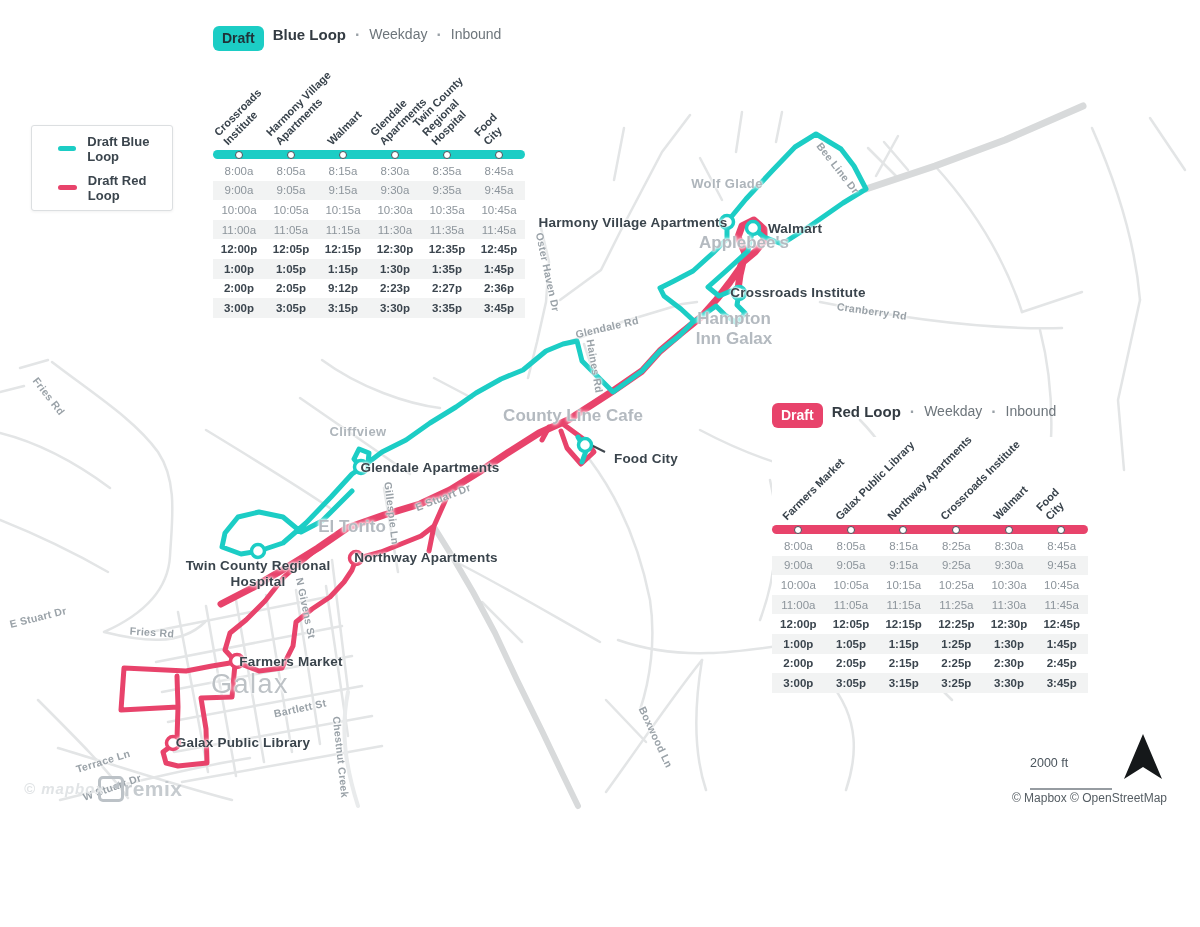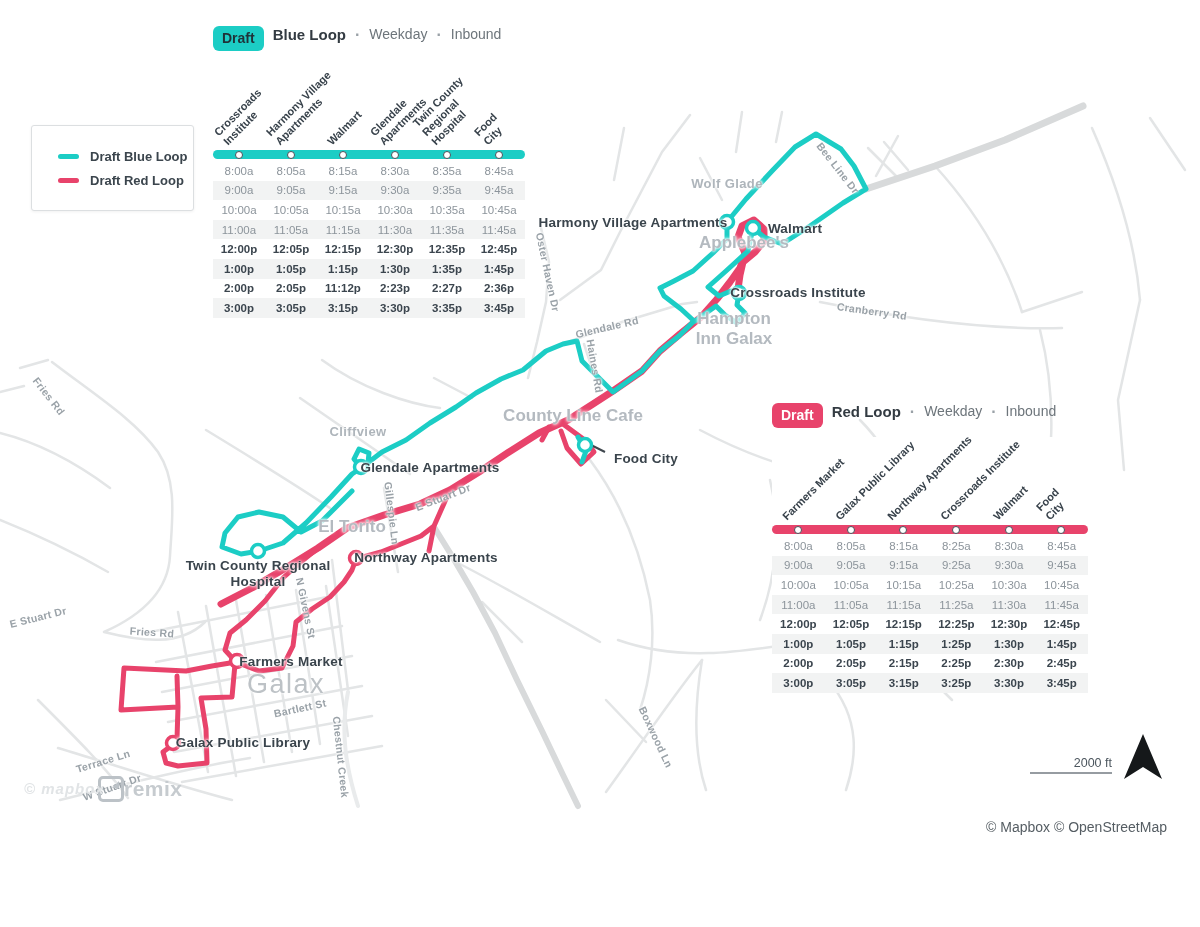--- a/index.html
+++ b/index.html
@@ -6,21 +6,21 @@
   body{width:1200px;height:927px;position:relative;overflow:hidden;
        font-family:"Liberation Sans","DejaVu Sans",sans-serif;color:#3a444d;}
   #map-svg{position:absolute;left:0;top:0;z-index:0;}
   #map-labels{position:absolute;left:0;top:0;width:1200px;height:927px;z-index:1;pointer-events:none;}
   .maplbl{position:absolute;transform:translate(-50%,-50%);white-space:pre-line;text-align:center;
           text-shadow:0 0 2px #fff,0 0 3px #fff,0 0 4px #fff;line-height:1.15;}
   .maplbl.stop{font-weight:bold;font-size:13.5px;color:#3a444c;letter-spacing:.2px;}
   .maplbl.place{font-size:17px;color:#b4bac0;font-weight:bold;}
   .maplbl.town{font-size:13px;color:#aeb5bb;font-weight:bold;letter-spacing:.4px;margin-top:36px;}
   .maplbl.road{font-size:10.5px;color:#9aa2a8;font-weight:bold;letter-spacing:.3px;}
-  .maplbl.city{font-size:27px;color:#bdc2c6;letter-spacing:1.5px;margin-left:36px;}
+  .maplbl.city{font-size:27px;color:#bdc2c6;letter-spacing:1.5px;}
 
   .sched-header{position:absolute;display:flex;align-items:flex-start;gap:9px;z-index:3;}
   .badge{border-radius:6px;padding:4px 9px 5px;font-weight:bold;font-size:14px;}
   .badge.blue{background:#1ccdc5;color:#1f3238;}
   .badge.red{background:#e8436b;color:#fff;}
   .sched-title{font-weight:bold;font-size:15px;color:#333b42;}
   .sched-sub{font-size:14px;color:#6d757b;}
   .sep-dot{color:#9aa1a7;font-weight:bold;}
 
   .sched{position:absolute;background:#fff;z-index:2;}
@@ -30,30 +30,30 @@
   .bar{position:relative;height:9px;border-radius:5px;margin:2px 0;}
   .bar.blue{background:#1ccdc5;}
   .bar.red{background:#e8436b;}
   .stop-dot{position:absolute;top:50%;transform:translate(-50%,-50%);width:6px;height:6px;
             background:#fff;border:1.6px solid #49525a;border-radius:50%;}
   .trow{display:flex;height:19.6px;align-items:center;}
   .trow.alt{background:#f2f3f3;}
   .trow div{flex:1;text-align:center;font-size:11.5px;color:#8c949b;}
   .trow.pm div{font-weight:bold;color:#3b454e;}
 
-  #legend{position:absolute;left:31px;top:125px;width:163px;height:86px;background:#fff;
+  #legend{position:absolute;left:31px;top:125px;width:142px;height:86px;background:#fff;
           border:1px solid #dcdfe1;border-radius:3px;box-shadow:0 1px 3px rgba(0,0,0,.06);
           z-index:3;display:flex;flex-direction:column;justify-content:center;gap:9px;padding-left:26px;box-sizing:border-box;}
   .legend-item{display:flex;align-items:center;gap:11px;}
   .legend-swatch{width:21px;height:5px;border-radius:3px;}
   .legend-label{font-size:13px;color:#3b454d;font-weight:bold;}
 
-  #scalebar{position:absolute;left:1030px;top:756px;width:82px;text-align:right;z-index:2;
-            font-size:12.5px;color:#4c565e;border-bottom:2px solid #969ca1;padding-bottom:2px;}
-  #attribution{position:absolute;right:33px;top:791px;font-size:14px;color:#555d63;z-index:2;margin-top:28px;}
+  #scalebar{position:absolute;left:1030px;top:756px;width:82px;text-align:left;z-index:2;
+            font-size:12.5px;color:#4c565e;border-bottom:2px solid #969ca1;padding-bottom:18px;}
+  #attribution{position:absolute;right:33px;top:791px;font-size:12px;color:#555d63;z-index:2;}
   #compass{position:absolute;left:1118px;top:730px;z-index:2;}
   #remix-logo{position:absolute;left:98px;top:776px;z-index:2;display:flex;align-items:center;}
   #remix-logo .rm-icon{width:20px;height:20px;border:3px solid #bcc2c7;border-radius:5px;position:relative;}
   #remix-logo .rm-icon:before{content:"";position:absolute;right:2px;top:2px;width:0;height:0;
        border-left:7px solid transparent;border-top:7px solid #bcc2c7;transform:rotate(90deg);}
   #remix-logo .rm-text{font-size:21px;font-weight:bold;color:#c6cbcf;letter-spacing:.5px;}
   #mapbox-logo{position:absolute;left:24px;top:780px;font-size:15px;font-weight:bold;
                color:#e1e4e6;font-style:italic;z-index:2;letter-spacing:1px;}
 </style>
 </head>
@@ -264,21 +264,21 @@
         <div>1:00p</div>
         <div>1:05p</div>
         <div>1:15p</div>
         <div>1:30p</div>
         <div>1:35p</div>
         <div>1:45p</div>
       </div>
       <div class="trow pm">
         <div>2:00p</div>
         <div>2:05p</div>
-        <div>11:12p</div>
+        <div>9:12p</div>
         <div>2:23p</div>
         <div>2:27p</div>
         <div>2:36p</div>
       </div>
       <div class="trow alt pm">
         <div>3:00p</div>
         <div>3:05p</div>
         <div>3:15p</div>
         <div>3:30p</div>
         <div>3:35p</div>

